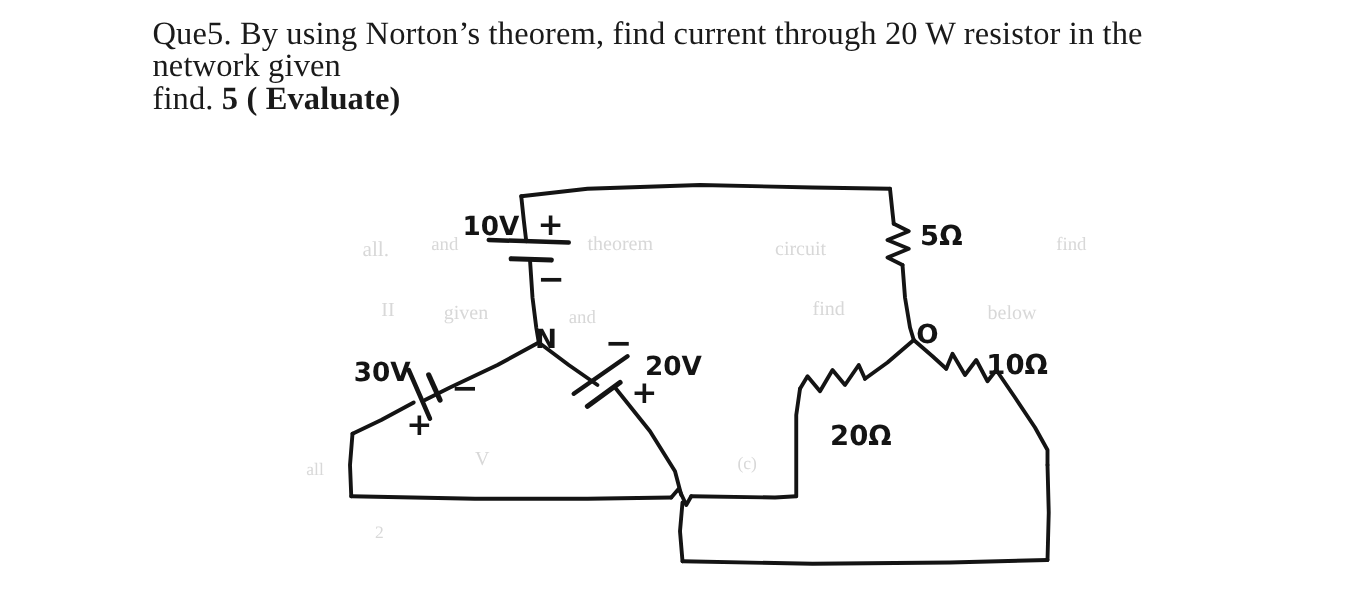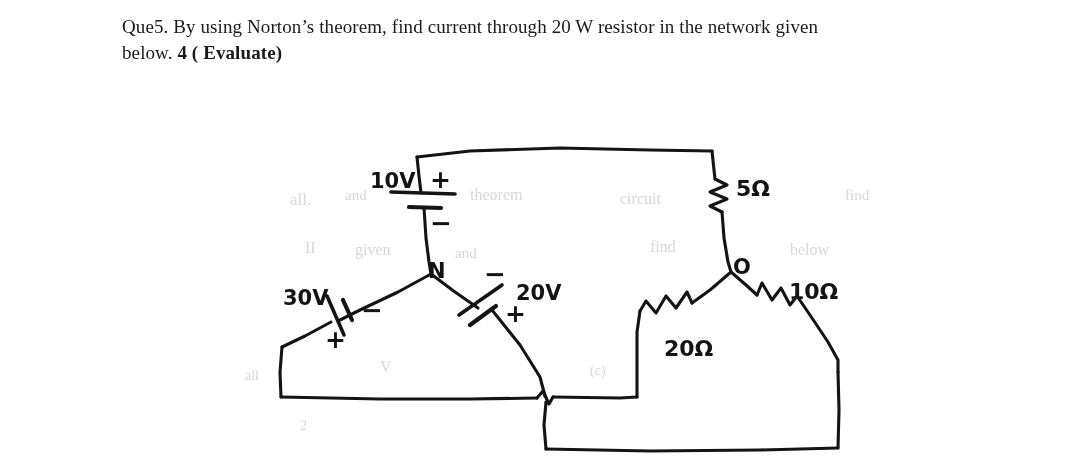--- a/index.html
+++ b/index.html
@@ -21,21 +21,21 @@
     height: 471px;
     background: #ffffff;
   }
   
   #question-block {
     position: absolute;
     left: 122px;
     top: 14px;
     width: 810px;
     font-family: "Liberation Serif", serif;
-    font-size: 19px;
+    font-size: 26px;
     line-height: 26px;
     color: #1a1a1a;
     letter-spacing: 0.1px;
   }
   #question-block .q-line {
     display: block;
     white-space: normal;
   }
   .bold-tag {
     font-weight: bold;
@@ -64,21 +64,21 @@
     fill: #d8d8d8;
   }
 </style>
 </head>
 <body>
 
 <div id="page">
 
   <div id="question-block">
     <span class="q-line">Que5. By using Norton’s theorem, find current through 20 W resistor in the network given</span>
-    <span>below. </span><span class="bold-tag">4 ( Evaluate)</span>
+    <span>find. </span><span class="bold-tag">5 ( Evaluate)</span>
   </div>
 
   <div id="circuit-area">
     <svg id="circuit-svg" width="1080" height="471" viewBox="0 0 1080 471">
 
       <g id="ghost-layer">
           <text x="290" y="205" class="ghost" font-size="17">all.</text>
           <text x="345" y="200" class="ghost" font-size="15">and</text>
           <text x="470" y="200" class="ghost" font-size="16">theorem</text>
           <text x="620" y="204" class="ghost" font-size="16">circuit</text>

